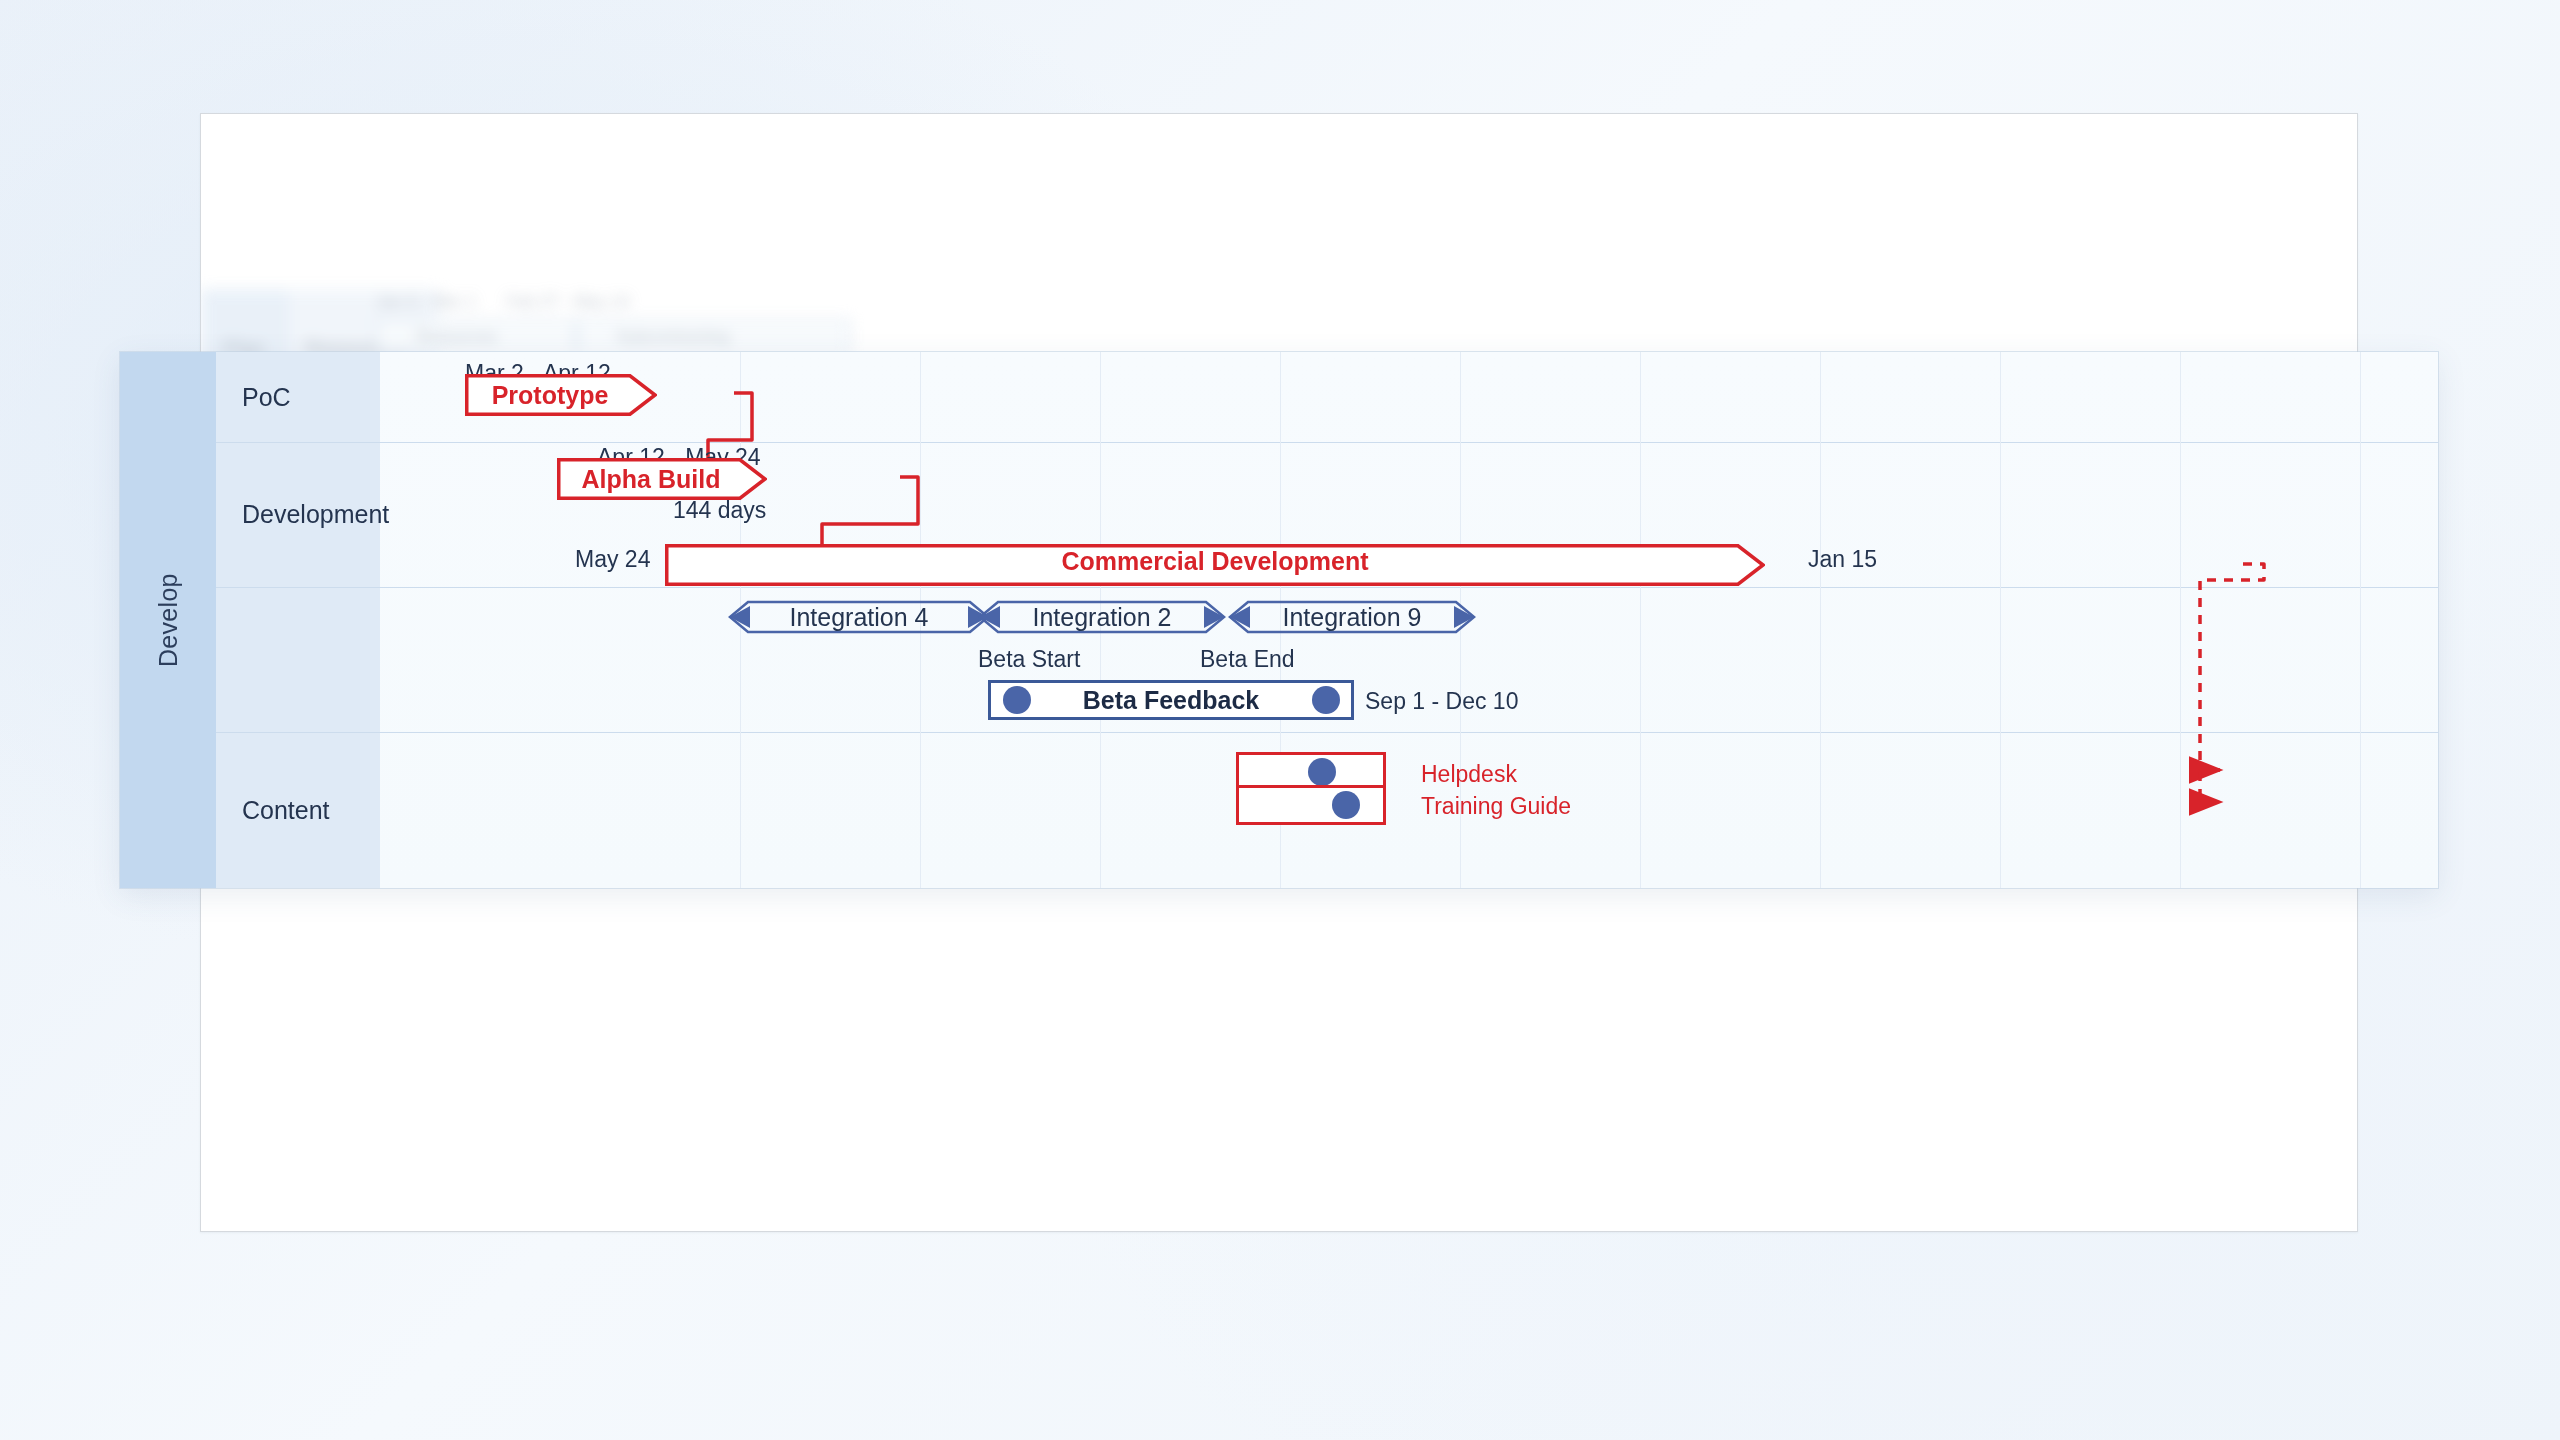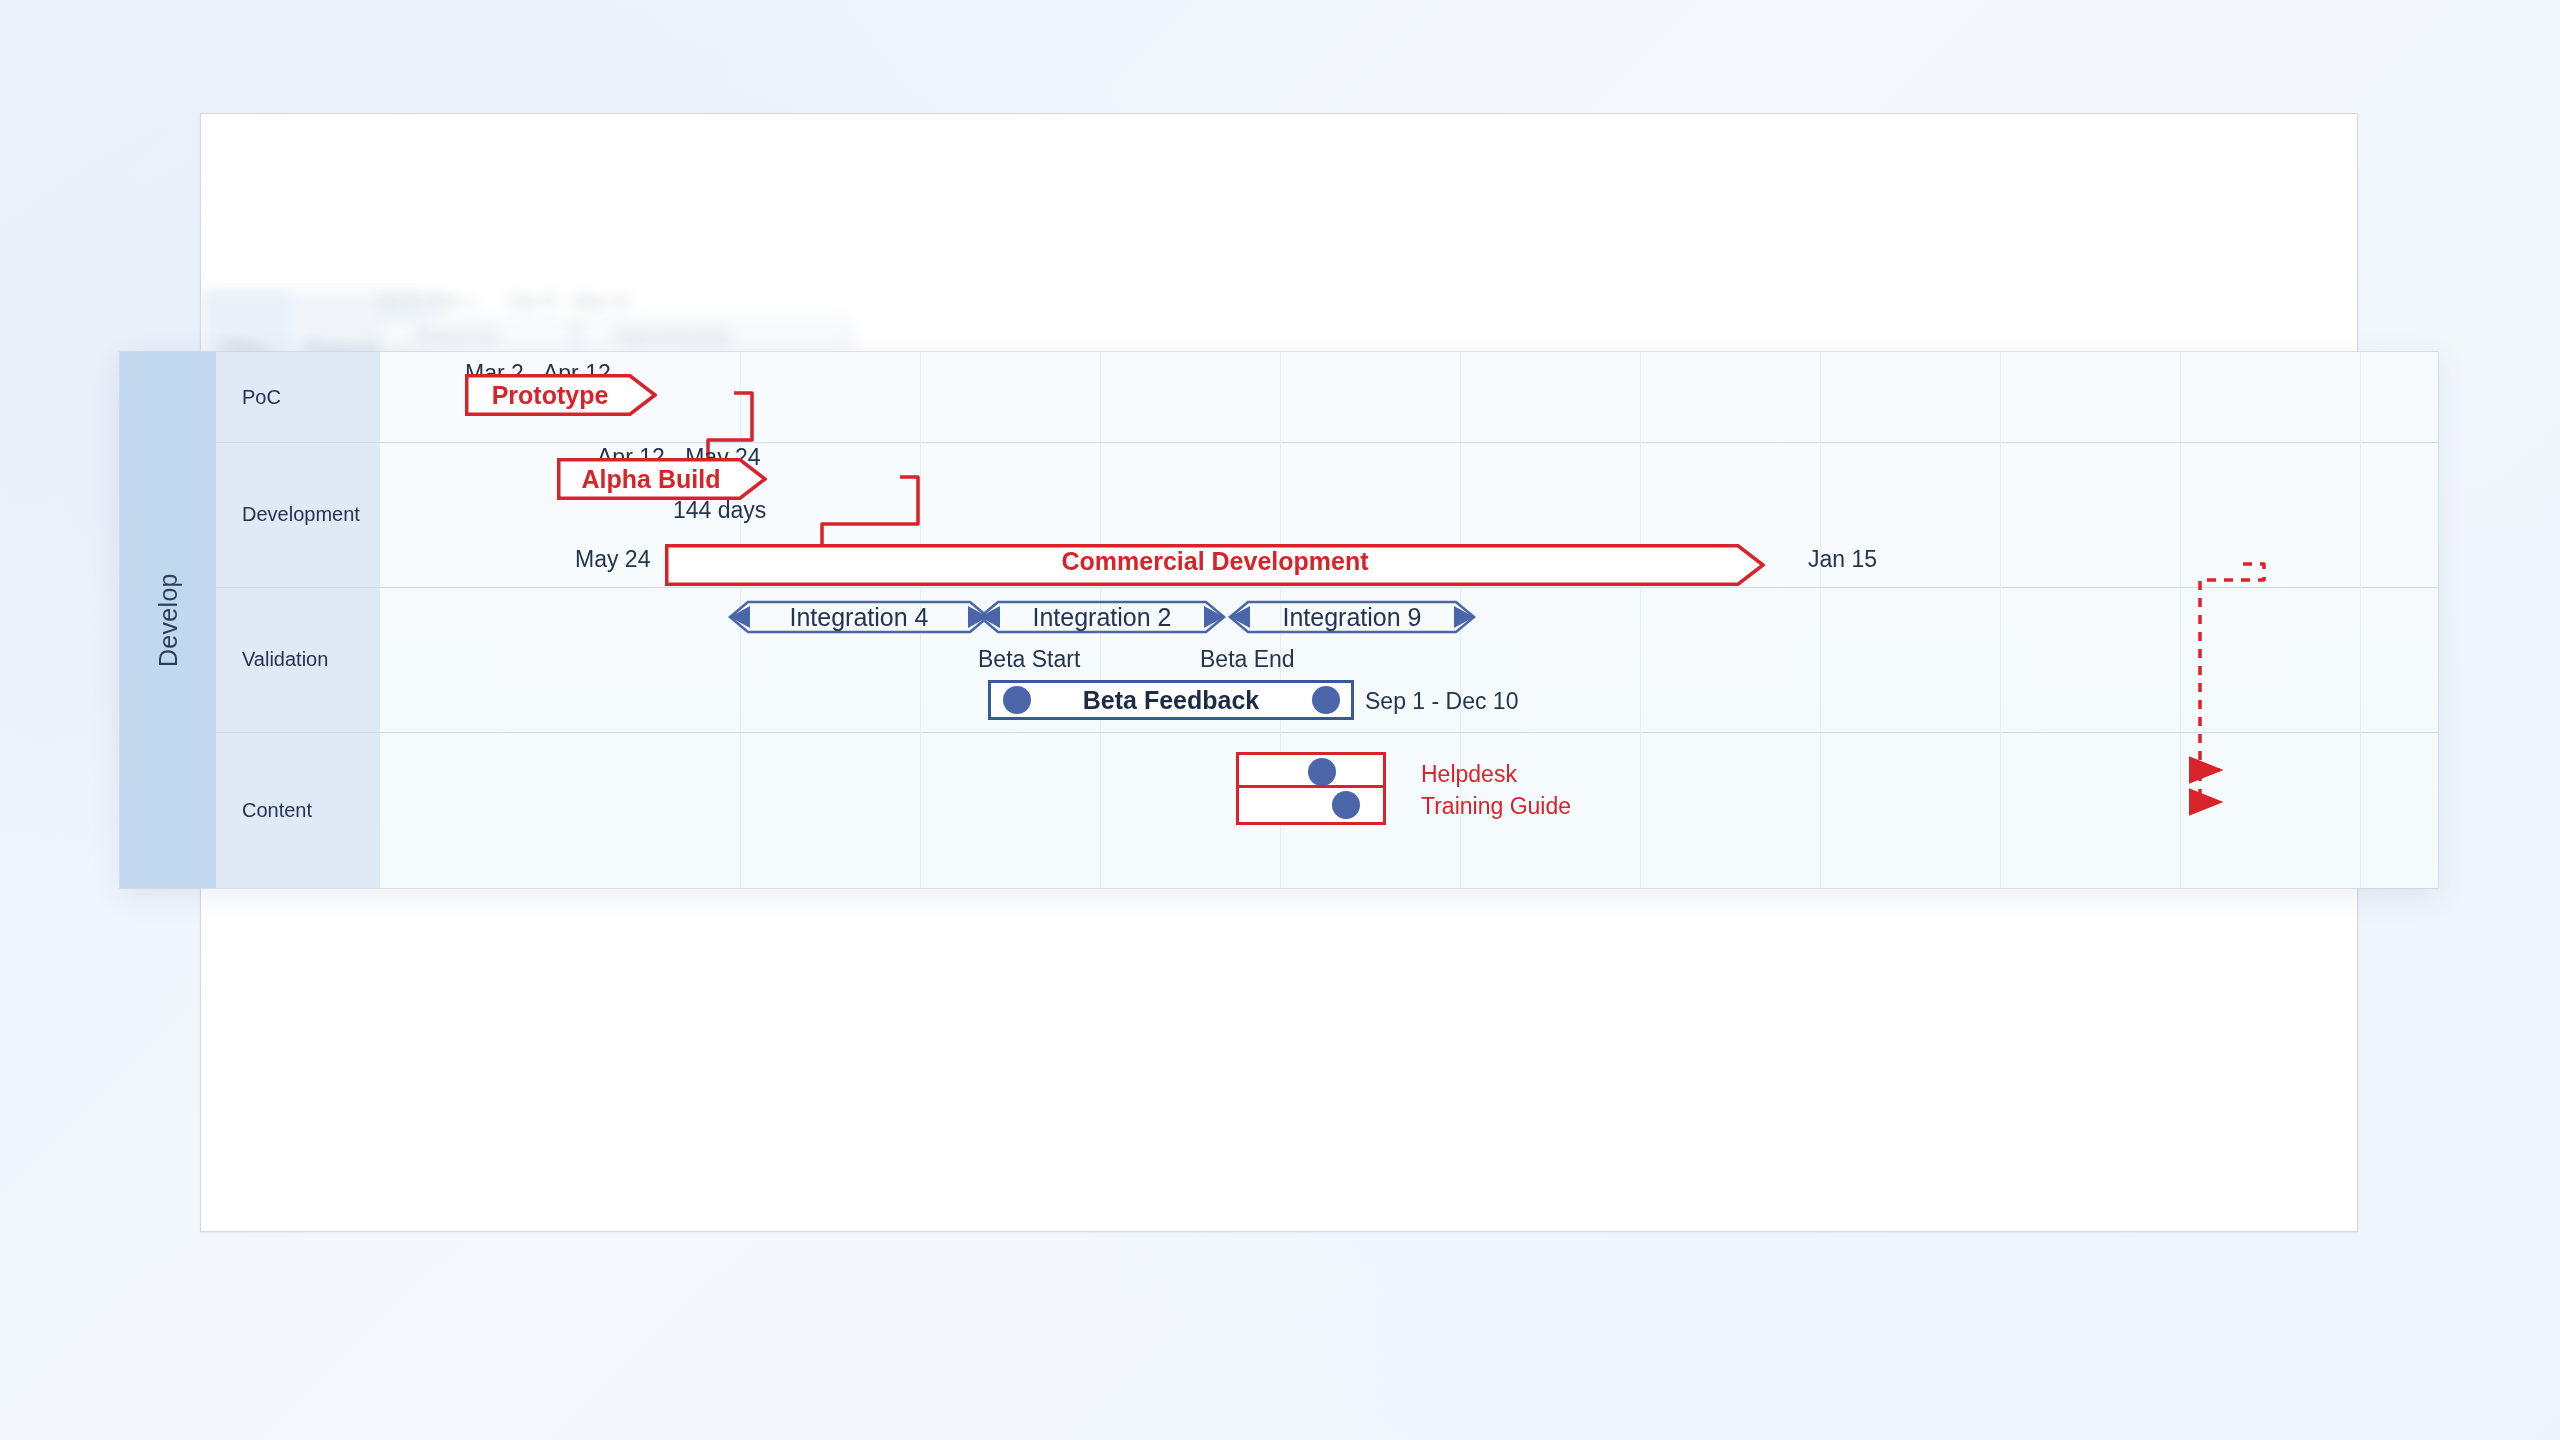--- a/index.html
+++ b/index.html
@@ -87,21 +87,21 @@
     letter-spacing:.3px;
   }
   #rowlabels {
     position:absolute; left:96px; top:0; width:164px; height:100%;
     background:#dfeaf6;
   }
   .rowlabel {
     position:absolute; left:0; width:100%;
     display:flex; align-items:center;
     padding-left:26px;
-    color:#24344f; font-size:20px;
+    color:#24344f; font-size:25px;
   }
   .rowline {
     position:absolute; left:96px; right:0; height:1px; background:#ccdced;
   }
   .vgrid { position:absolute; top:0; bottom:0; width:1px; background:#e4ecf5; }
 
   
   .redbar {
     position:absolute; height:42px;
     border:3px solid #d8232a; background:#ffffff;
@@ -230,21 +230,20 @@
 
 <div id="overlay">
 
   <div id="lane-band">
     <div class="lane-label">Develop</div>
   </div>
 
   <div id="rowlabels">
     <div class="rowlabel" style="top:0px;   height:90px;">PoC</div>
     <div class="rowlabel" style="top:90px;  height:145px;">Development</div>
-    <div class="rowlabel" style="top:235px; height:145px;">Validation</div>
     <div class="rowlabel" style="top:380px; height:156px;">Content</div>
   </div>
 
   <div class="rowline" style="top:90px;"></div>
   <div class="rowline" style="top:235px;"></div>
   <div class="rowline" style="top:380px;"></div>
 
   <div class="vgrid" style="left:620px;"></div>
   <div class="vgrid" style="left:800px;"></div>
   <div class="vgrid" style="left:980px;"></div>

